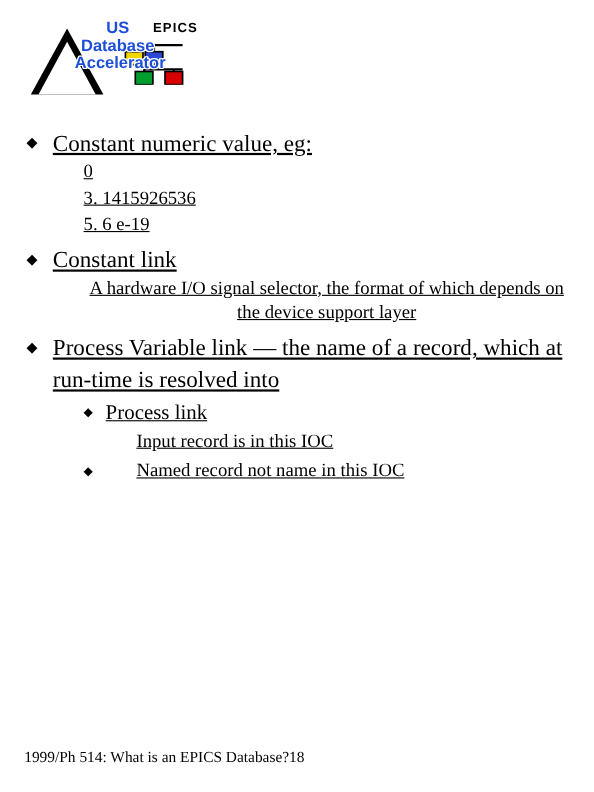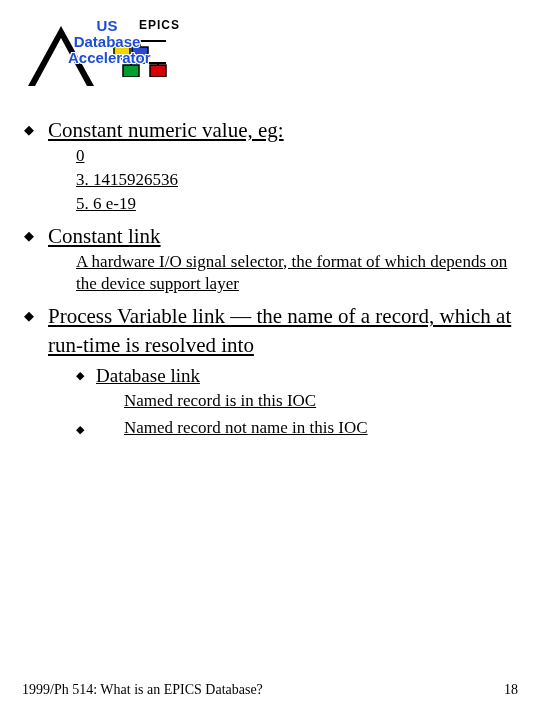--- a/index.html
+++ b/index.html
@@ -96,20 +96,21 @@
   .sub {
     font-size: 17px;
     line-height: 1.35;
     padding-left: 28px;
   }
   .sub div { margin: 1px 0; }
   .desc {
     font-size: 17px;
     line-height: 1.35;
     padding-left: 28px;
+    text-align: center;
   }
   ul.nested { list-style: none; padding-left: 28px; }
   ul.nested > li {
     position: relative;
     padding-left: 20px;
     font-size: 19px;
     line-height: 1.4;
     margin: 4px 0 2px 0;
   }
   ul.nested > li::before {
@@ -123,21 +124,21 @@
     font-size: 17px;
     padding-left: 28px;
     line-height: 1.35;
   }
 
   .footer {
     position: absolute;
     left: 22px; right: 22px;
     bottom: 22px;
     display: flex;
-    justify-content: space-between;
+    justify-content: flex-start;
     font-size: 14px;
   }
 </style>
 </head>
 <body>
 
 <div class="header">
   <div class="logo-left">
     <div class="triangle"></div>
     <div class="triangle-inner"></div>
@@ -191,22 +192,22 @@
 
     <li>
       <span>Constant link</span>
       <div class="desc">A hardware I/O signal selector, the format of which depends on the device support layer</div>
     </li>
 
     <li>
       <span>Process Variable link — the name of a record, which at run-time is resolved into</span>
       <ul class="nested">
         <li>
-          <span>Database link</span>
-          <div class="nested-desc">Named record is in this IOC</div>
+          <span>Process link</span>
+          <div class="nested-desc">Input record is in this IOC</div>
         </li>
         <li>
           <div class="nested-desc">Named record not name in this IOC</div>
         </li>
       </ul>
     </li>
   </ul>
 </div>
 
 <div class="footer">

